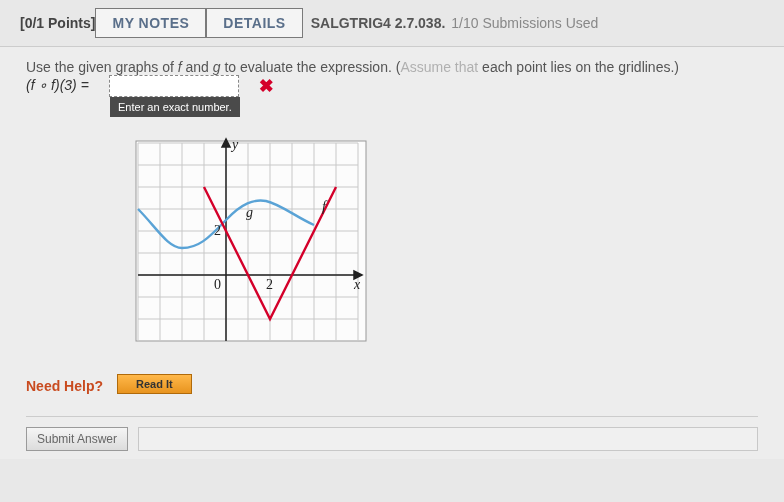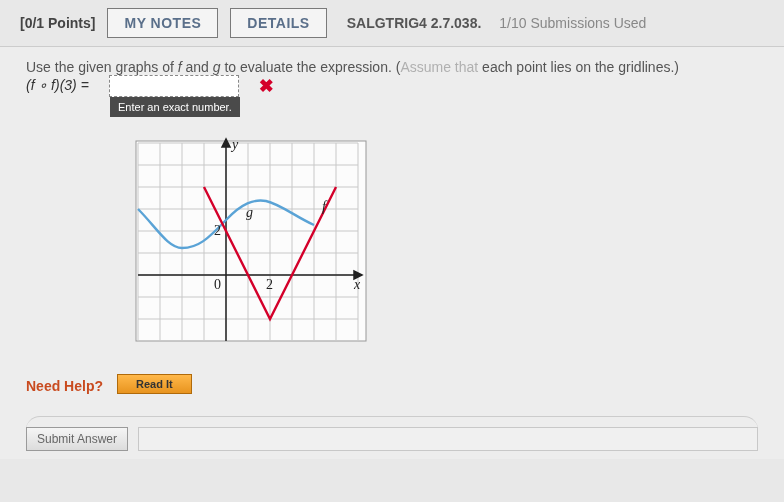--- a/index.html
+++ b/index.html
@@ -8,21 +8,20 @@
     background: #e8e8e8;
     width: 784px;
     height: 502px;
     overflow: hidden;
     color: #333;
     font-size: 14px;
   }
   .header {
     display: flex;
     align-items: center;
-    gap: 12px;
     padding: 8px 20px;
   }
   .points {
     font-weight: bold;
     color: #444;
   }
   .btn-box {
     border: 1px solid #7a7a7a;
     background: #f4f4f4;
     padding: 6px 16px;
@@ -108,21 +107,20 @@
     padding: 3px 18px;
     cursor: pointer;
   }
   .submit-row {
     margin-top: 22px;
     border-top: 1px solid #ccc;
     padding-top: 10px;
     display:flex;
     align-items:center;
     gap:10px;
-    border-radius:14px;
   }
   .submit-btn {
     background: linear-gradient(#f5f5f5, #dcdcdc);
     border: 1px solid #9a9a9a;
     color: #666;
     font-size: 12px;
     padding: 4px 10px;
     cursor: pointer;
   }
   .submit-bar {

